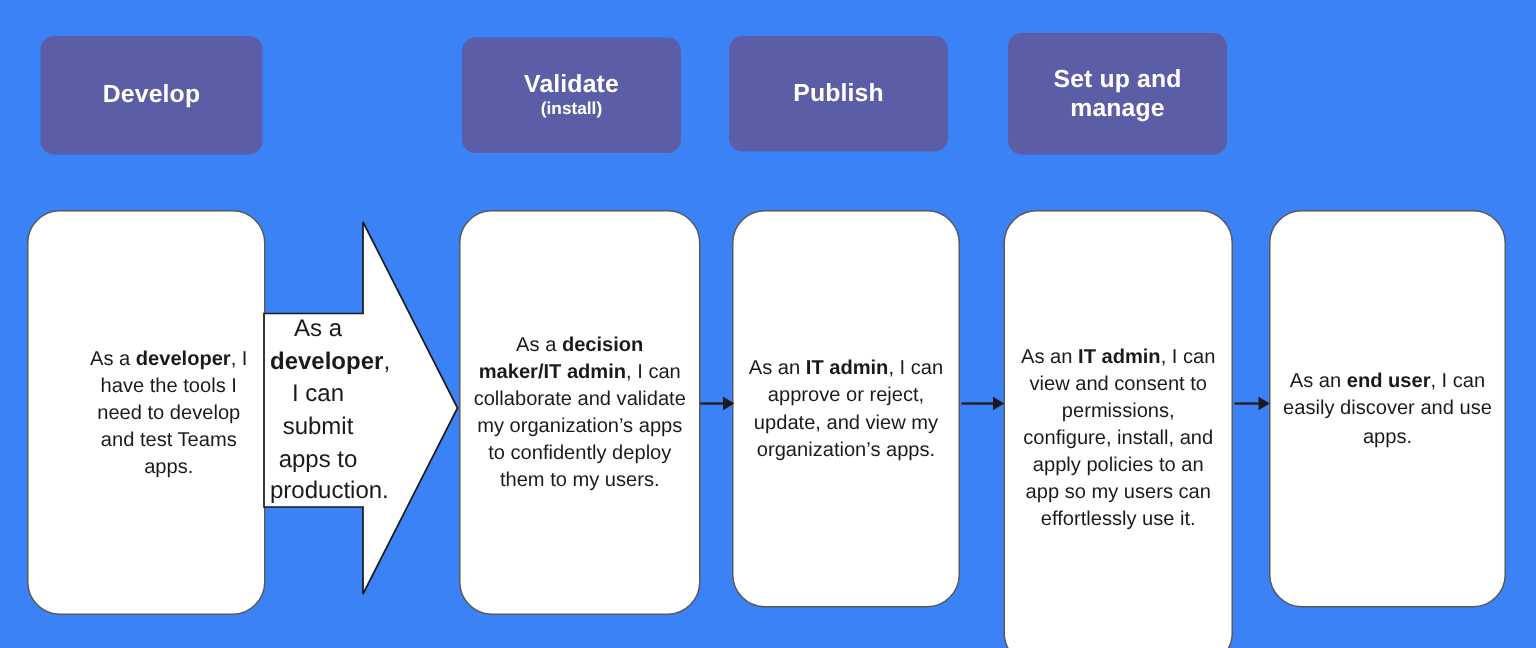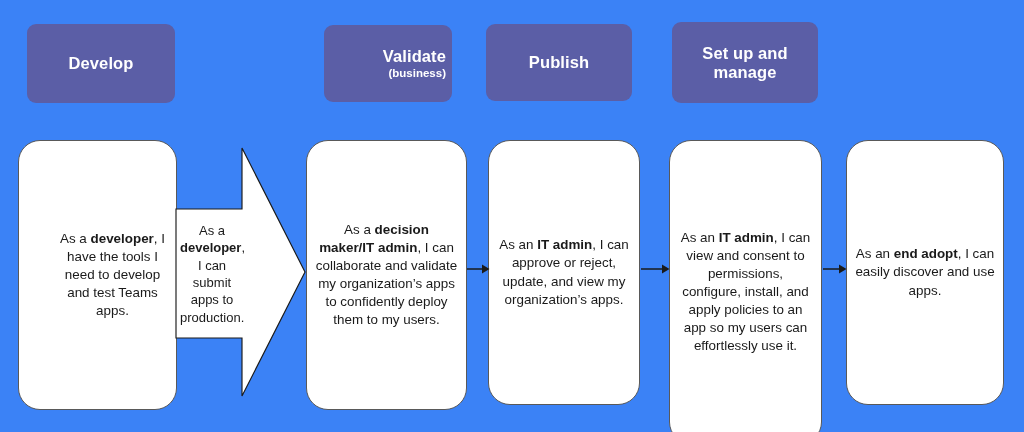--- a/index.html
+++ b/index.html
@@ -78,36 +78,36 @@
     pointer-events: none;
   }
   .chevron-label {
     position: absolute;
     display: flex;
     align-items: center;
     justify-content: center;
     text-align: center;
   }
   .chevron-label .story-text {
-    font-size: 13px;
+    font-size: 16px;
     line-height: 1.345;
   }
 </style>
 </head>
 <body>
 
 <div id="diagram">
 
   <div class="stage-chip" style="left:27px; top:24px; width:148px; height:79px;">
     <span class="chip-title">Develop</span>
   </div>
 
-  <div class="stage-chip" style="left:324px; top:25px; width:128px; height:77px;align-items:flex-end;">
+  <div class="stage-chip" style="left:308px; top:25px; width:146px; height:77px;">
     <span class="chip-title">Validate</span>
-    <span class="chip-sub">(business)</span>
+    <span class="chip-sub">(install)</span>
   </div>
 
   <div class="stage-chip" style="left:486px; top:24px; width:146px; height:77px;">
     <span class="chip-title">Publish</span>
   </div>
 
   <div class="stage-chip" style="left:672px; top:22px; width:146px; height:81px;">
     <span class="chip-title">Set up and manage</span>
   </div>
 
@@ -122,21 +122,21 @@
 
   <div class="story-card" style="left:488px; top:140px; width:152px; height:265px;">
     <div class="story-text">As an <b>IT admin</b>, I can approve or reject, update, and view my organization’s apps.</div>
   </div>
 
   <div class="story-card" style="left:669px; top:140px; width:153px; height:304px;">
     <div class="story-text">As an <b>IT admin</b>, I can view and consent to permissions, configure, install, and apply policies to an app so my users can effortlessly use it.</div>
   </div>
 
   <div class="story-card" style="left:846px; top:140px; width:158px; height:265px;">
-    <div class="story-text">As an <b>end adopt</b>, I can easily discover and use apps.</div>
+    <div class="story-text">As an <b>end user</b>, I can easily discover and use apps.</div>
   </div>
 
   <svg id="chevron-shape" viewBox="0 0 1024 432">
 
     <polygon points="176,209 242,209 242,148 305,272 242,396 242,338 176,338" fill="#ffffff" stroke="#1a1a1a" stroke-width="1.15" stroke-linejoin="miter"></polygon>
 
     <g>
       <line x1="467" y1="269" x2="482" y2="269" stroke="#1a1a1a" stroke-width="1.5"></line>
       <polygon points="482,264.5 489.5,269 482,273.5" fill="#1a1a1a"></polygon>
     </g>

